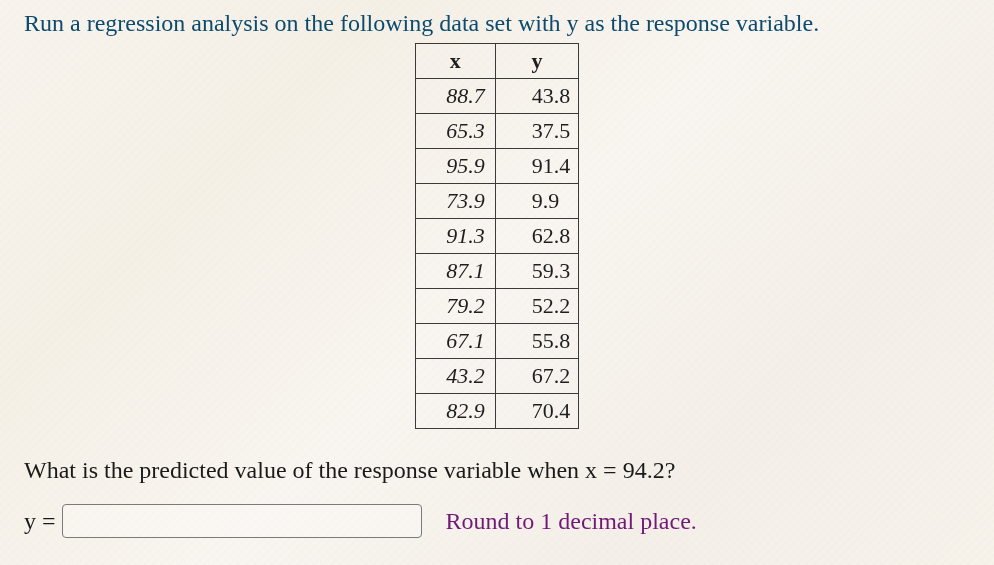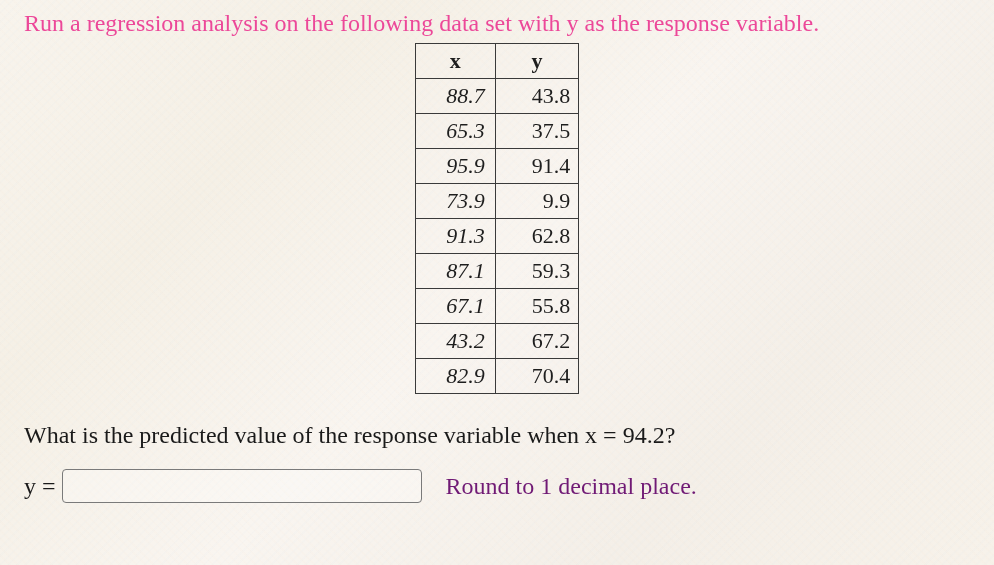--- a/index.html
+++ b/index.html
@@ -19,21 +19,21 @@
       inset: 0;
       background:
         repeating-linear-gradient(45deg, rgba(255,180,120,0.02) 0px, rgba(255,180,120,0.02) 2px, transparent 2px, transparent 6px),
         repeating-linear-gradient(-45deg, rgba(120,180,255,0.02) 0px, rgba(120,180,255,0.02) 2px, transparent 2px, transparent 6px);
       pointer-events: none;
     }
     .content { position: relative; z-index: 1; }
     .instruction {
       font-size: 24px;
       font-weight: 400;
-      color: #ec4899;
+      color: #0c4a6e;
       margin-bottom: 6px;
       padding-left: 4px;
     }
     .table-wrap {
       display: flex;
       justify-content: center;
       margin-bottom: 28px;
     }
     table {
       border-collapse: collapse;
@@ -46,21 +46,21 @@
       height: 34px;
       line-height: 34px;
       font-weight: 400;
       color: #1e1e1e;
     }
     th {
       font-weight: 700;
       width: 80px;
     }
     td.col-x { width: 80px; text-align: right; padding-right: 10px; font-style: italic; }
-    td.col-y { width: 72px; text-align: right; padding-right: 8px; padding-left: 36px; }
+    td.col-y { width: 72px; text-align: left; padding-right: 8px; padding-left: 36px; }
     .question {
       font-size: 24px;
       color: #1a1a1a;
       margin-bottom: 20px;
       padding-left: 4px;
     }
     .answer-row {
       display: flex;
       align-items: center;
       gap: 6px;
@@ -113,20 +113,24 @@
           </tr>
         <tr>
             <td class="col-x">91.3</td>
             <td class="col-y">62.8</td>
           </tr>
         <tr>
             <td class="col-x">87.1</td>
             <td class="col-y">59.3</td>
           </tr>
         <tr>
+            <td class="col-x">79.2</td>
+            <td class="col-y">52.2</td>
+          </tr>
+        <tr>
             <td class="col-x">67.1</td>
             <td class="col-y">55.8</td>
           </tr>
         <tr>
             <td class="col-x">43.2</td>
             <td class="col-y">67.2</td>
           </tr>
         <tr>
             <td class="col-x">82.9</td>
             <td class="col-y">70.4</td>

